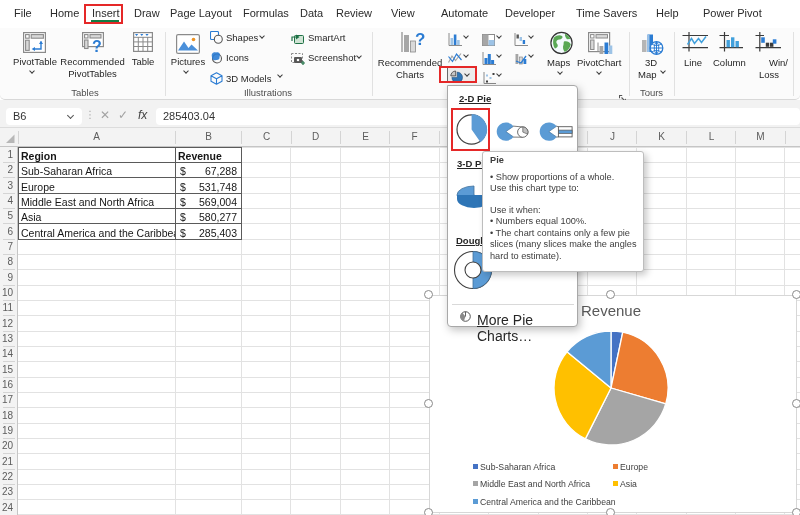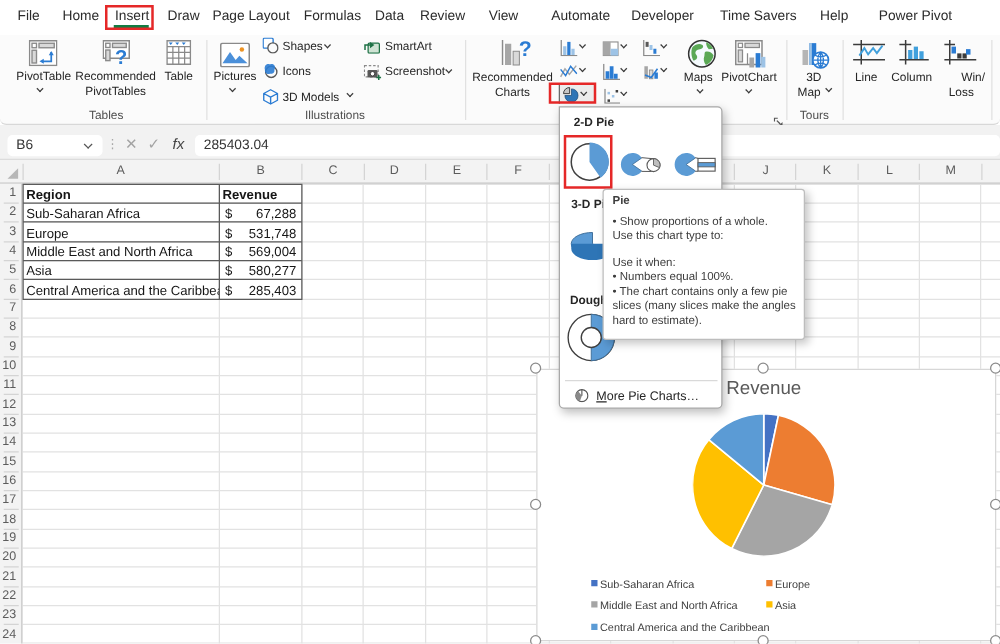--- a/index.html
+++ b/index.html
@@ -27,21 +27,21 @@
 #rowhdr { position:absolute; left:0; top:19px; width:18px; height:368px; background:#f3f3f3; border-right:1px solid #c5c5c5; }
 #rowhdr div { position:absolute; right:4px; font-size:10px; color:#5c5c5c; }
 .cell { position:absolute; font-size:10.5px; color:#161616; white-space:nowrap; overflow:hidden; }
 
 #chart { left:429px; top:295px; width:368px; height:218px; background:#fff; border:1px solid #d7d7d7; }
 .handle { position:absolute; width:9px; height:9px; background:#fff; border:1px solid #8a8a8a; border-radius:50%; z-index:5; }
 .legend { position:absolute; font-size:8.7px; color:#404040; white-space:nowrap; }
 .lmark { display:inline-block; width:5px; height:5px; margin-right:2px; vertical-align:1px; }
 
 #dropdown { left:447px; top:85px; width:131px; height:241.5px; background:#fff; border:1px solid #a8a8a8; border-radius:0 4px 4px 4px; box-shadow:2px 3px 8px rgba(0,0,0,0.25); z-index:20; }
-#dropdown .h { position:absolute; font-size:9.5px; font-weight:bold; color:#262626; }
+#dropdown .h { position:absolute; font-size:9.5px; font-weight:bold; color:#262626;text-decoration:underline; }
 
 #tooltip { left:482px; top:151px; width:162px; height:121px; background:#fff; border:1px solid #bdbdbd; border-radius:3px; box-shadow:3px 3px 7px rgba(0,0,0,0.22); z-index:30; font-size:9.2px; color:#3d3d3d; padding:3px 2px 3px 7px; overflow:hidden; }
 #tooltip p { line-height:11.5px; }
 </style>
 </head>
 <body>
 
 <div id="tabs" class="abs">
   <span style="left:14px">File</span>
   <span style="left:50px">Home</span>
@@ -488,21 +488,21 @@
     <circle cx="21" cy="21" r="18.5" fill="#fff" stroke="#404040" stroke-width="1.1"></circle>
     <path d="M21,2.5 A18.5,18.5 0 0 1 21,39.5 L21,29 A8,8 0 0 0 21,13 Z" fill="#5b9bd5" stroke="#41719c" stroke-width="0.8"></path>
     <circle cx="21" cy="21" r="8" fill="#fff" stroke="#404040" stroke-width="1.1"></circle>
   </svg>
   <div class="abs" style="left:4px; top:218px; width:122px; border-top:1px solid #d9d9d9;"></div>
   <svg class="abs" style="left:12px; top:225px;" width="11" height="11" viewBox="0 0 11 11">
     <circle cx="5.5" cy="5.5" r="4.8" fill="#fff" stroke="#555" stroke-width="1"></circle>
     <path d="M5.5,5.5 L3.86,10.0 A4.8,4.8 0 0 1 2.41,1.82 Z" fill="#8a8a8a"></path>
     <line x1="5.5" y1="5.5" x2="5.5" y2="0.7" stroke="#555" stroke-width="0.9"></line>
   </svg>
-  <div class="abs" style="left:29px; top:226px; font-size:10px; color:#262626;"><span style="text-decoration:underline">M</span>ore Pie Charts…</div>
+  <div class="abs" style="left:29px; top:226px; font-size:14px; color:#262626;"><span style="text-decoration:underline">M</span>ore Pie Charts…</div>
   <div class="abs redbox" style="left:3px; top:22px; width:39px; height:43px;"></div>
 </div>
 
 <div id="tooltip" class="abs">
   <p style="font-weight:bold; margin-bottom:5px;">Pie</p>
   <p>• Show proportions of a whole.</p>
   <p>Use this chart type to:</p>
   <p style="height:10px;"></p>
   <p>Use it when:</p>
   <p>• Numbers equal 100%.</p>

